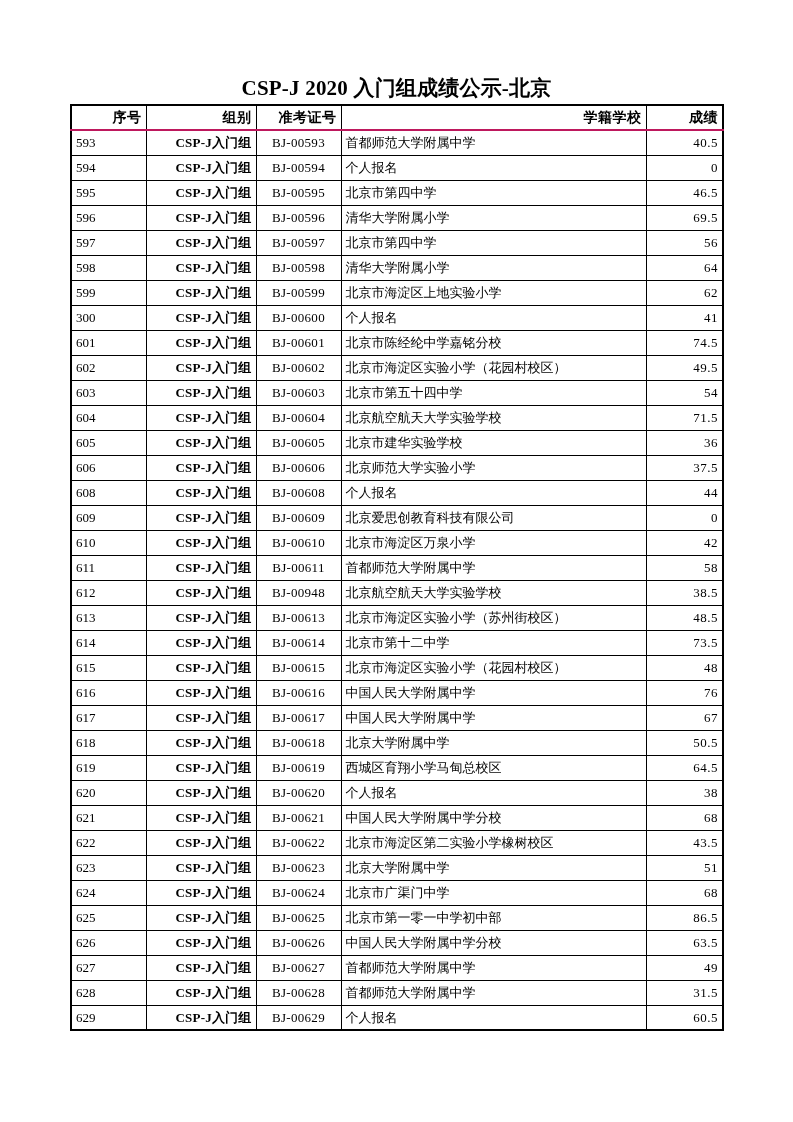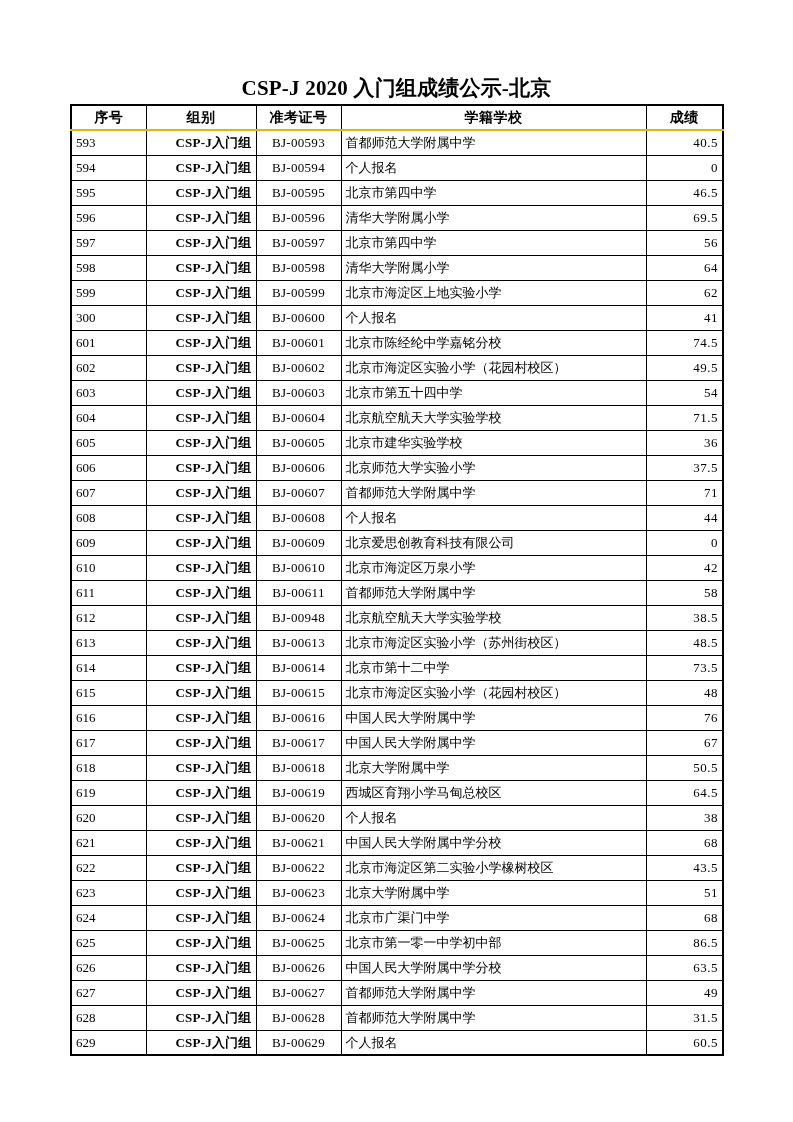--- a/index.html
+++ b/index.html
@@ -75,21 +75,21 @@
     font-weight: bold;
     text-align: center;
     font-size: 14px;
     letter-spacing: 0.5px;
   }
 
   
   table.grades {
     border: 2px solid #000000;
   }
-  table.grades thead th { border-bottom: 2px solid #eab308; }
+  table.grades thead th { border-bottom: 2px solid #be185d; text-align: right; }
   table.grades tbody tr:last-child td { border-bottom: 2px solid #000000; }
   table.grades th:first-child,
   table.grades td:first-child { border-left: 2px solid #000000; }
   table.grades th:last-child,
   table.grades td:last-child { border-right: 2px solid #000000; }
   table.grades thead th { border-top: 2px solid #000000; }
 
   td.seq    { text-align: left; margin-top: 40px; }
   td.group  { text-align: right; letter-spacing: 0.2px; font-weight: bold; }
   td.ticket { text-align: center; letter-spacing: 0.3px; }
@@ -214,27 +214,20 @@
             <td class="score">36</td>
           </tr>
           <tr>
             <td class="seq">606</td>
             <td class="group">CSP-J入门组</td>
             <td class="ticket">BJ-00606</td>
             <td class="school">北京师范大学实验小学</td>
             <td class="score">37.5</td>
           </tr>
           <tr>
-            <td class="seq">607</td>
-            <td class="group">CSP-J入门组</td>
-            <td class="ticket">BJ-00607</td>
-            <td class="school">首都师范大学附属中学</td>
-            <td class="score">71</td>
-          </tr>
-          <tr>
             <td class="seq">608</td>
             <td class="group">CSP-J入门组</td>
             <td class="ticket">BJ-00608</td>
             <td class="school">个人报名</td>
             <td class="score">44</td>
           </tr>
           <tr>
             <td class="seq">609</td>
             <td class="group">CSP-J入门组</td>
             <td class="ticket">BJ-00609</td>

